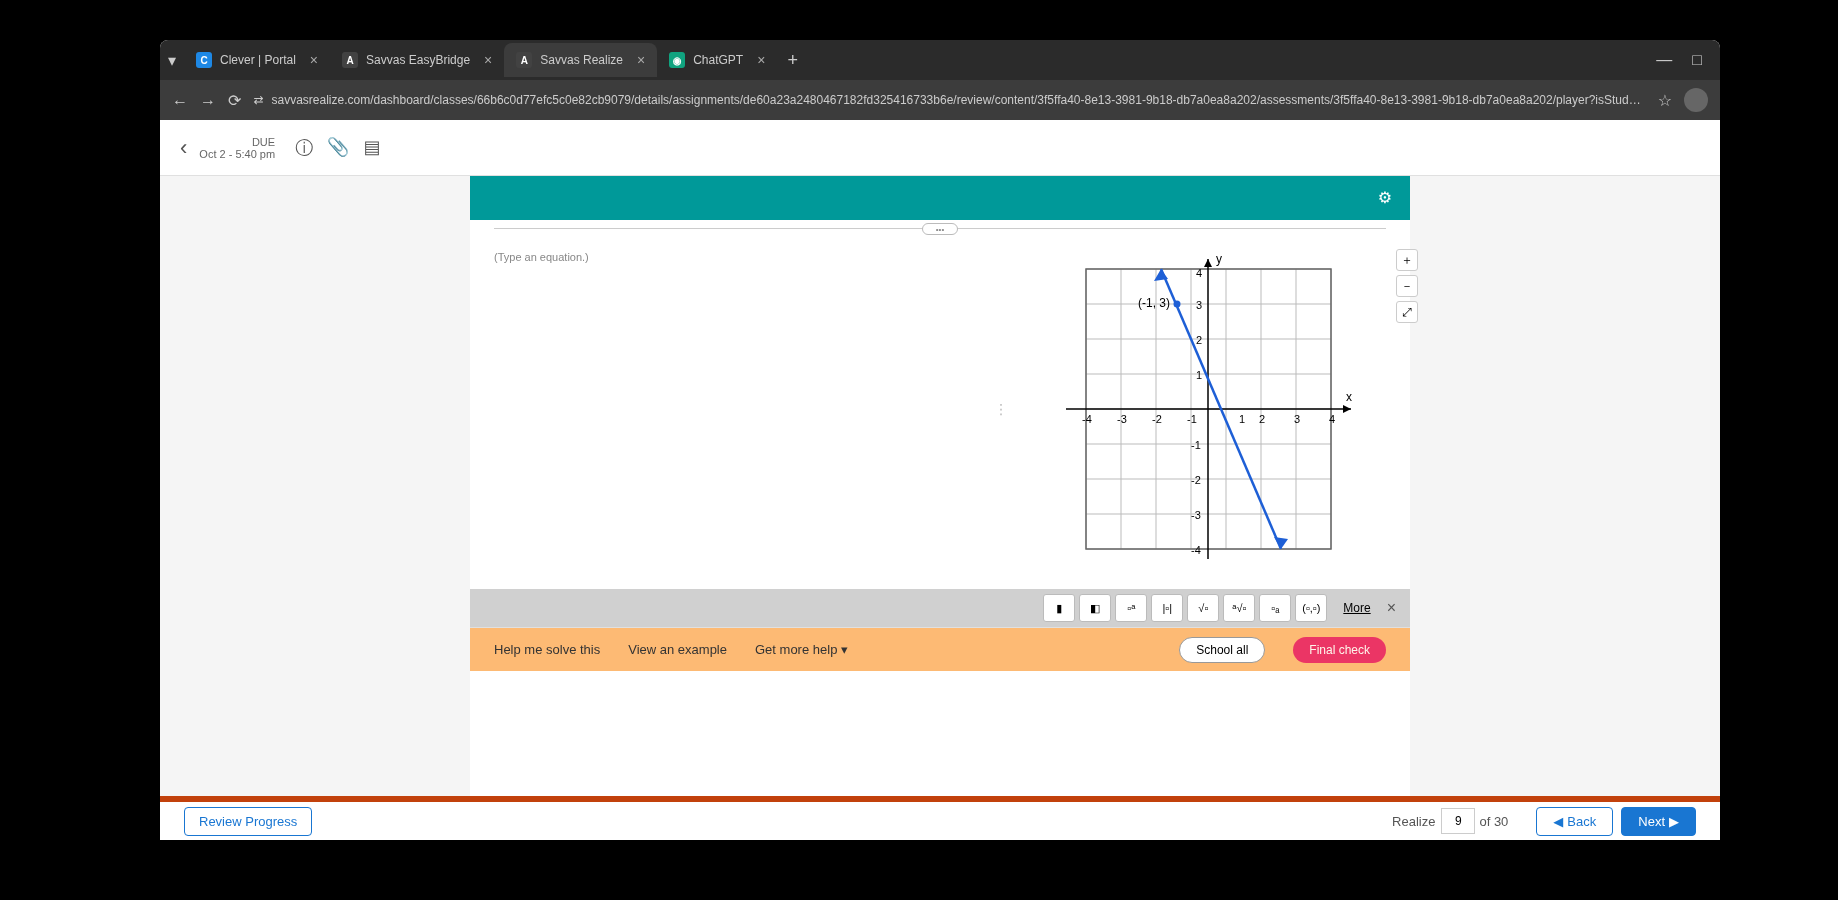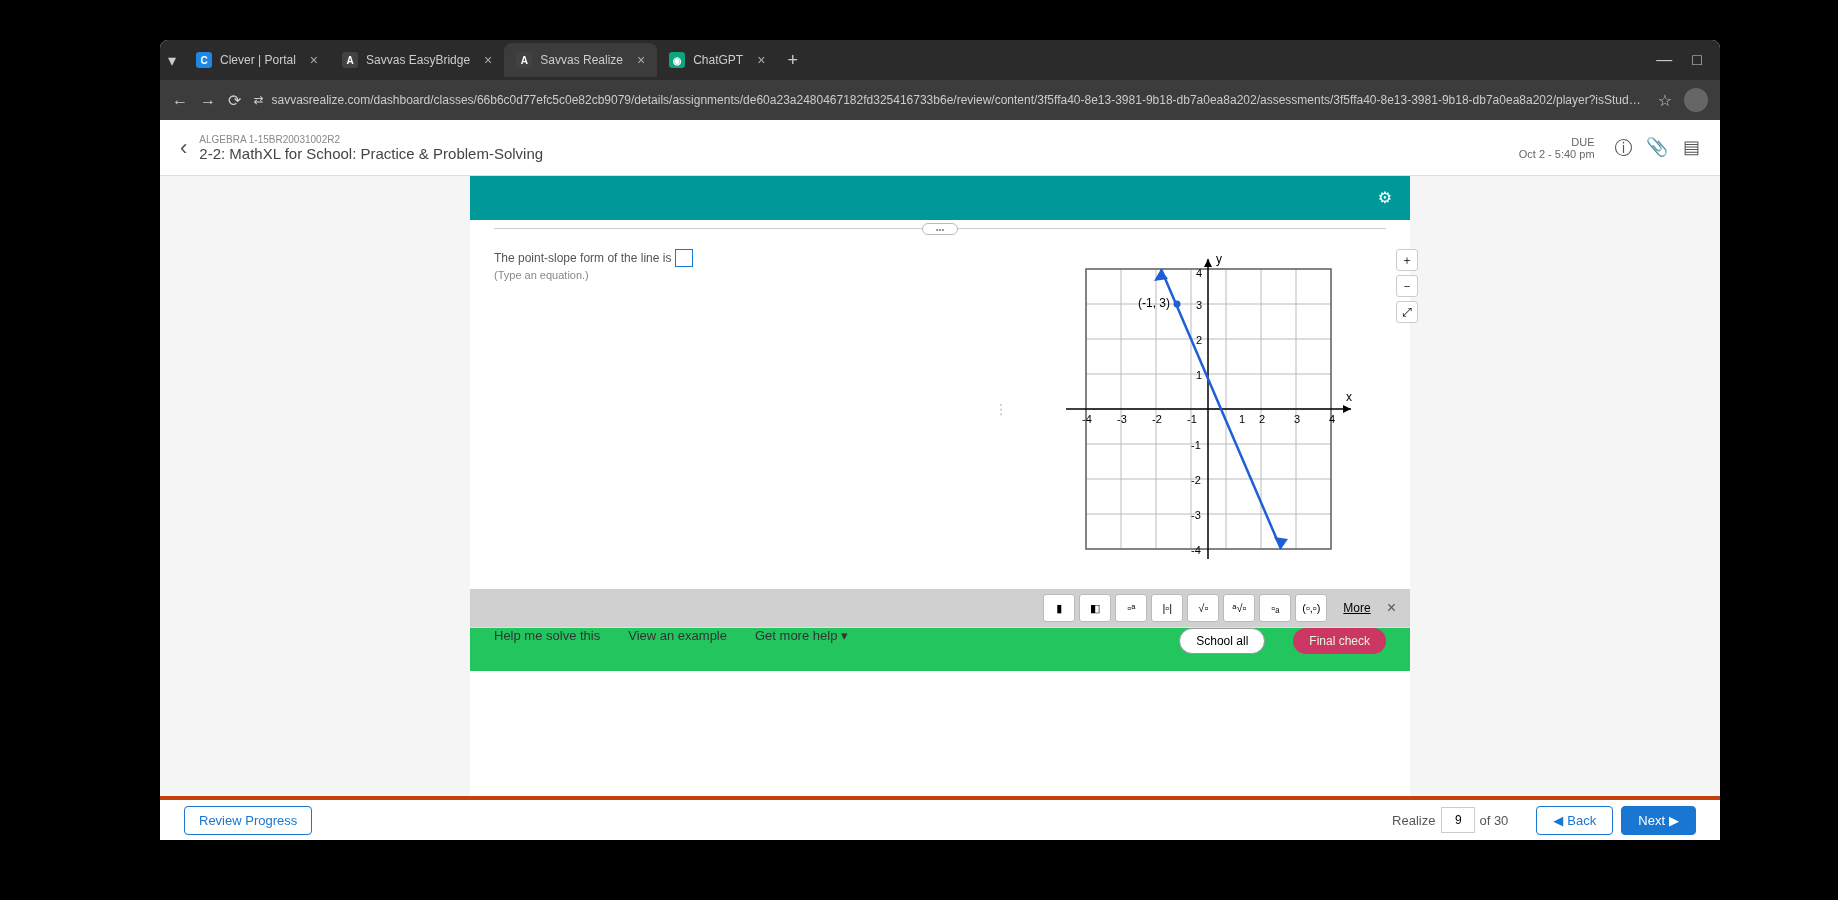--- a/index.html
+++ b/index.html
@@ -54,28 +54,28 @@
 .graph { width: 320px; height: 320px; position: relative; margin: 0 auto; }
 .graph svg { width: 100%; height: 100%; }
 
 
 .math-toolbar { background: #d0d0d0; height: 38px; display: flex; align-items: center; padding: 0 14px; gap: 4px; }
 .mt-spacer { flex: 1; }
 .mt-btn { width: 32px; height: 28px; background: #fff; border: 1px solid #bbb; border-radius: 3px; display: flex; align-items: center; justify-content: center; font-size: 11px; cursor: pointer; }
 .mt-more { padding: 0 12px; font-size: 12px; cursor: pointer; text-decoration: underline; }
 .mt-x { font-size: 16px; color: #555; cursor: pointer; margin-left: auto; }
 
-.help-bar { background: #22c55e; height: 44px; display: flex; align-items: flex-start; padding: 0 24px; gap: 28px; font-size: 13px; border-top: 1px solid #e0e0e0; }
+.help-bar { background: #fdba74; height: 44px; display: flex; align-items: center; padding: 0 24px; gap: 28px; font-size: 13px; border-top: 1px solid #e0e0e0; }
 .help-link { color: #333; cursor: pointer; }
 .hb-spacer { flex: 1; }
 .clear-btn { border: 1px solid #999; border-radius: 14px; padding: 5px 16px; font-size: 12px; cursor: pointer; background: #fff; }
 .final-btn { background: #e91e63; color: #fff; border-radius: 14px; padding: 6px 16px; font-size: 12px; cursor: pointer; border: none; opacity: 0.85; }
 
 
-.footer { position: absolute; bottom: 0; left: 0; right: 0; background: #fff; border-top: 4px solid #c2410c; height: 44px; display: flex; align-items: center; padding: 0 24px; }
+.footer { position: absolute; bottom: 0; left: 0; right: 0; background: #fff; border-top: 6px solid #c2410c; height: 44px; display: flex; align-items: center; padding: 0 24px; }
 .review-btn { border: 1px solid #1976d2; color: #1976d2; padding: 6px 14px; border-radius: 4px; font-size: 13px; cursor: pointer; background: #fff; }
 .f-spacer { flex: 1; }
 .q-label { font-size: 13px; color: #555; margin-right: 6px; }
 .q-num { width: 34px; height: 26px; border: 1px solid #ccc; text-align: center; font-size: 12px; margin-right: 4px; }
 .q-of { font-size: 13px; color: #555; margin-right: 20px; }
 .nav-pill { border: 1px solid #1976d2; color: #1976d2; padding: 6px 16px; border-radius: 4px; font-size: 13px; cursor: pointer; background: #fff; margin-left: 8px; display: flex; align-items: center; gap: 4px; }
 .nav-pill.next { background: #1976d2; color: #fff; }
 </style>
 </head>
 <body>
@@ -118,24 +118,20 @@
     <div class="url-area">
       <span>⇄</span>
       <span class="url-text">savvasrealize.com/dashboard/classes/66b6c0d77efc5c0e82cb9079/details/assignments/de60a23a2480467182fd325416733b6e/review/content/3f5ffa40-8e13-3981-9b18-db7a0ea8a202/assessments/3f5ffa40-8e13-3981-9b18-db7a0ea8a202/player?isStudentInte...</span>
     </div>
     <span class="star-btn">☆</span>
     <div class="profile"></div>
   </div>
 
   <div class="page-head">
     <span class="back">‹</span>
-    <div class="breadcrumb">
-      <div class="bc-class">ALGEBRA 1-15BR20031002R2</div>
-      <div class="bc-title">2-2: MathXL for School: Practice &amp; Problem-Solving</div>
-    </div>
     <div class="due-box">
       <div>DUE</div>
       <div>Oct 2 - 5:40 pm</div>
     </div>
     <div class="head-icons">
       <span>ⓘ</span>
       <span>📎</span>
       <span>▤</span>
     </div>
   </div>
@@ -143,24 +139,20 @@
   <div class="content">
     <div class="work-area">
       <div class="teal-bar">
         <span class="gear">⚙</span>
       </div>
       <div class="divider">
         <div class="div-handle">•••</div>
       </div>
       <div class="body-row">
         <div class="left-col">
-          <div class="ans-line">
-            <span>The point-slope form of the line is</span>
-            <span class="ans-box"></span>
-          </div>
           <div class="hint">(Type an equation.)</div>
         </div>
         <div class="split-handle">⋮</div>
         <div class="right-col">
           <div class="graph-tools">
             <div class="gt-btn">＋</div>
             <div class="gt-btn">－</div>
             <div class="gt-btn">⤢</div>
           </div>
           <div class="graph">

